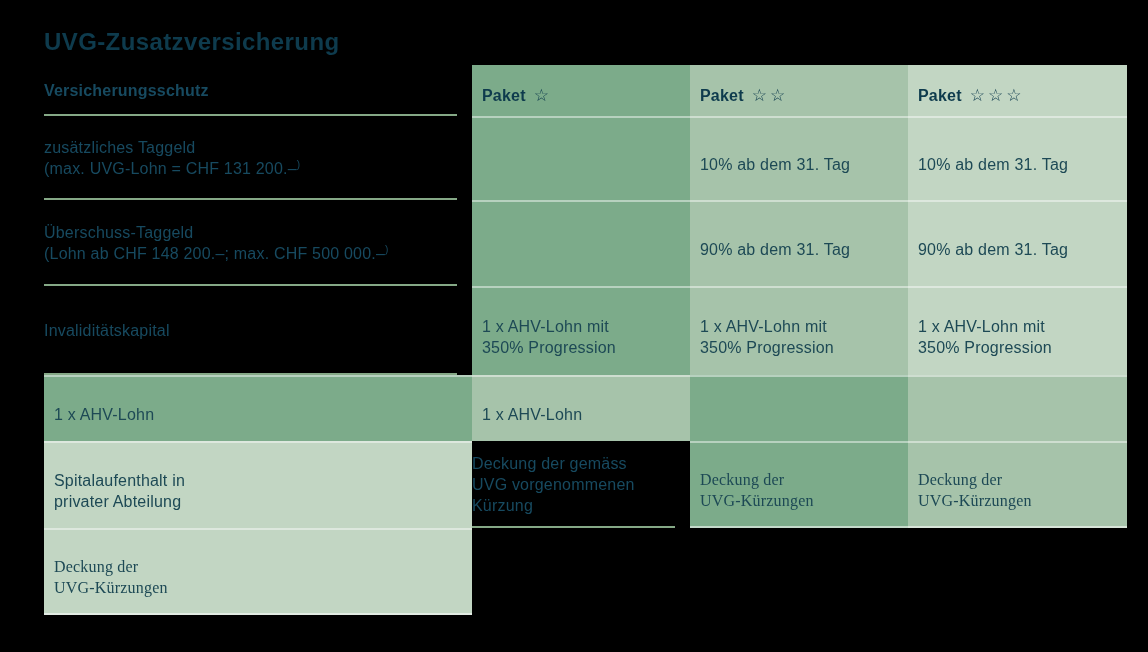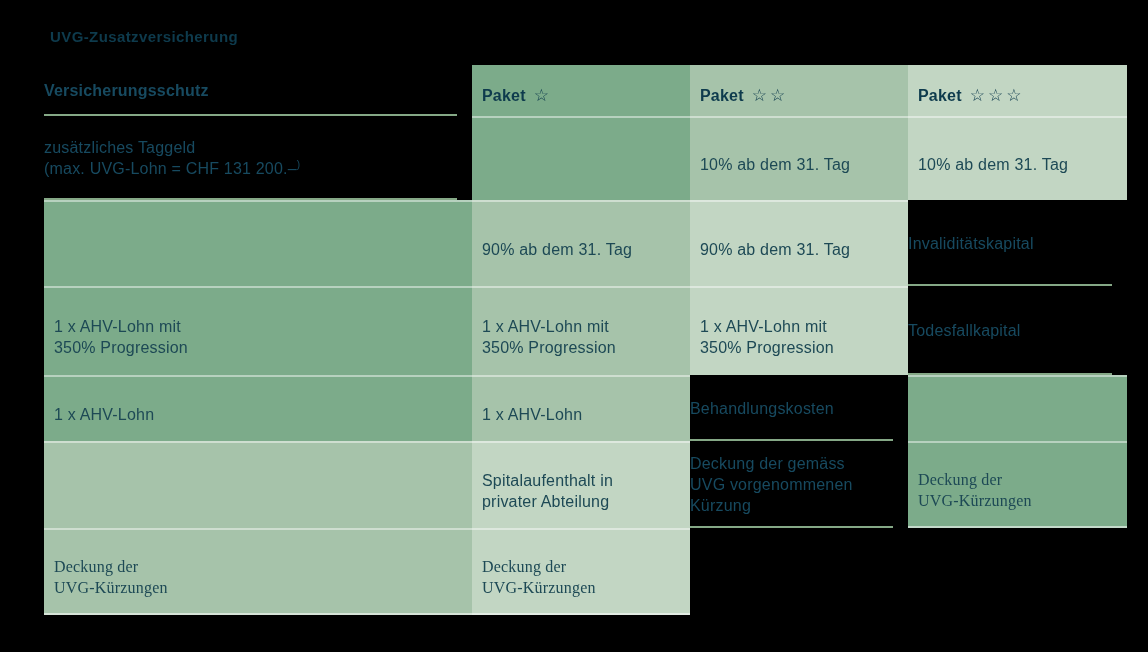--- a/index.html
+++ b/index.html
@@ -5,23 +5,23 @@
   * { box-sizing: border-box; margin: 0; padding: 0; }
   html, body { width: 1148px; height: 652px; }
   body {
     position: relative;
     overflow: hidden;
     background: var(--background, #000);
     font-family: "Liberation Sans", sans-serif;
   }
   .page-title {
     position: absolute;
-    left: 50px;
+    left: 44px;
     top: 28px;
-    font-size: 15px;
+    font-size: 24px;
     font-weight: bold;
     letter-spacing: 0.4px;
     color: var(--title-text, #0e3b4d);
   }
   .comparison-grid {
     position: absolute;
     left: 44px;
     top: 65px;
     display: grid;
     grid-template-columns: 428px 218px 218px 219px;
@@ -93,43 +93,41 @@
   </div>
 
   <div class="lcell">
     <span class="lbl"><span>zusätzliches Taggeld
 (max. UVG-Lohn = CHF 131 200.–</span><sup>)</sup></span>
   </div>
   <div class="gcell sep c1"></div>
   <div class="gcell sep c2">10% ab dem 31. Tag</div>
   <div class="gcell sep c3">10% ab dem 31. Tag</div>
 
+  <div class="lcell">
+    <span class="lbl"><span>Überschuss-Taggeld
+(Lohn ab CHF 148 200.–; max. CHF 500 000.–</span><sup>)</sup></span>
+  </div>
   <div class="gcell sep c1"></div>
   <div class="gcell sep c2">90% ab dem 31. Tag</div>
   <div class="gcell sep c3">90% ab dem 31. Tag</div>
 
   <div class="lcell">
     <span class="lbl"><span>Invaliditätskapital</span></span>
   </div>
   <div class="gcell sep c1">1 x AHV-Lohn mit
 350% Progression</div>
   <div class="gcell sep c2">1 x AHV-Lohn mit
 350% Progression</div>
   <div class="gcell sep c3">1 x AHV-Lohn mit
 350% Progression</div>
 
-  <div class="lcell">
-    <span class="lbl"><span>Todesfallkapital</span></span>
-  </div>
   <div class="gcell sep c1">1 x AHV-Lohn</div>
   <div class="gcell sep c2">1 x AHV-Lohn</div>
 
-  <div class="lcell">
-    <span class="lbl"><span>Behandlungskosten</span></span>
-  </div>
   <div class="gcell sep c1"></div>
   <div class="gcell sep c2"></div>
   <div class="gcell sep c3">Spitalaufenthalt in
 privater Abteilung</div>
 
   <div class="lcell">
     <span class="lbl"><span>Deckung der gemäss UVG vorgenommenen
 Kürzung</span></span>
   </div>
   <div class="gcell sep last c1">Deckung der

